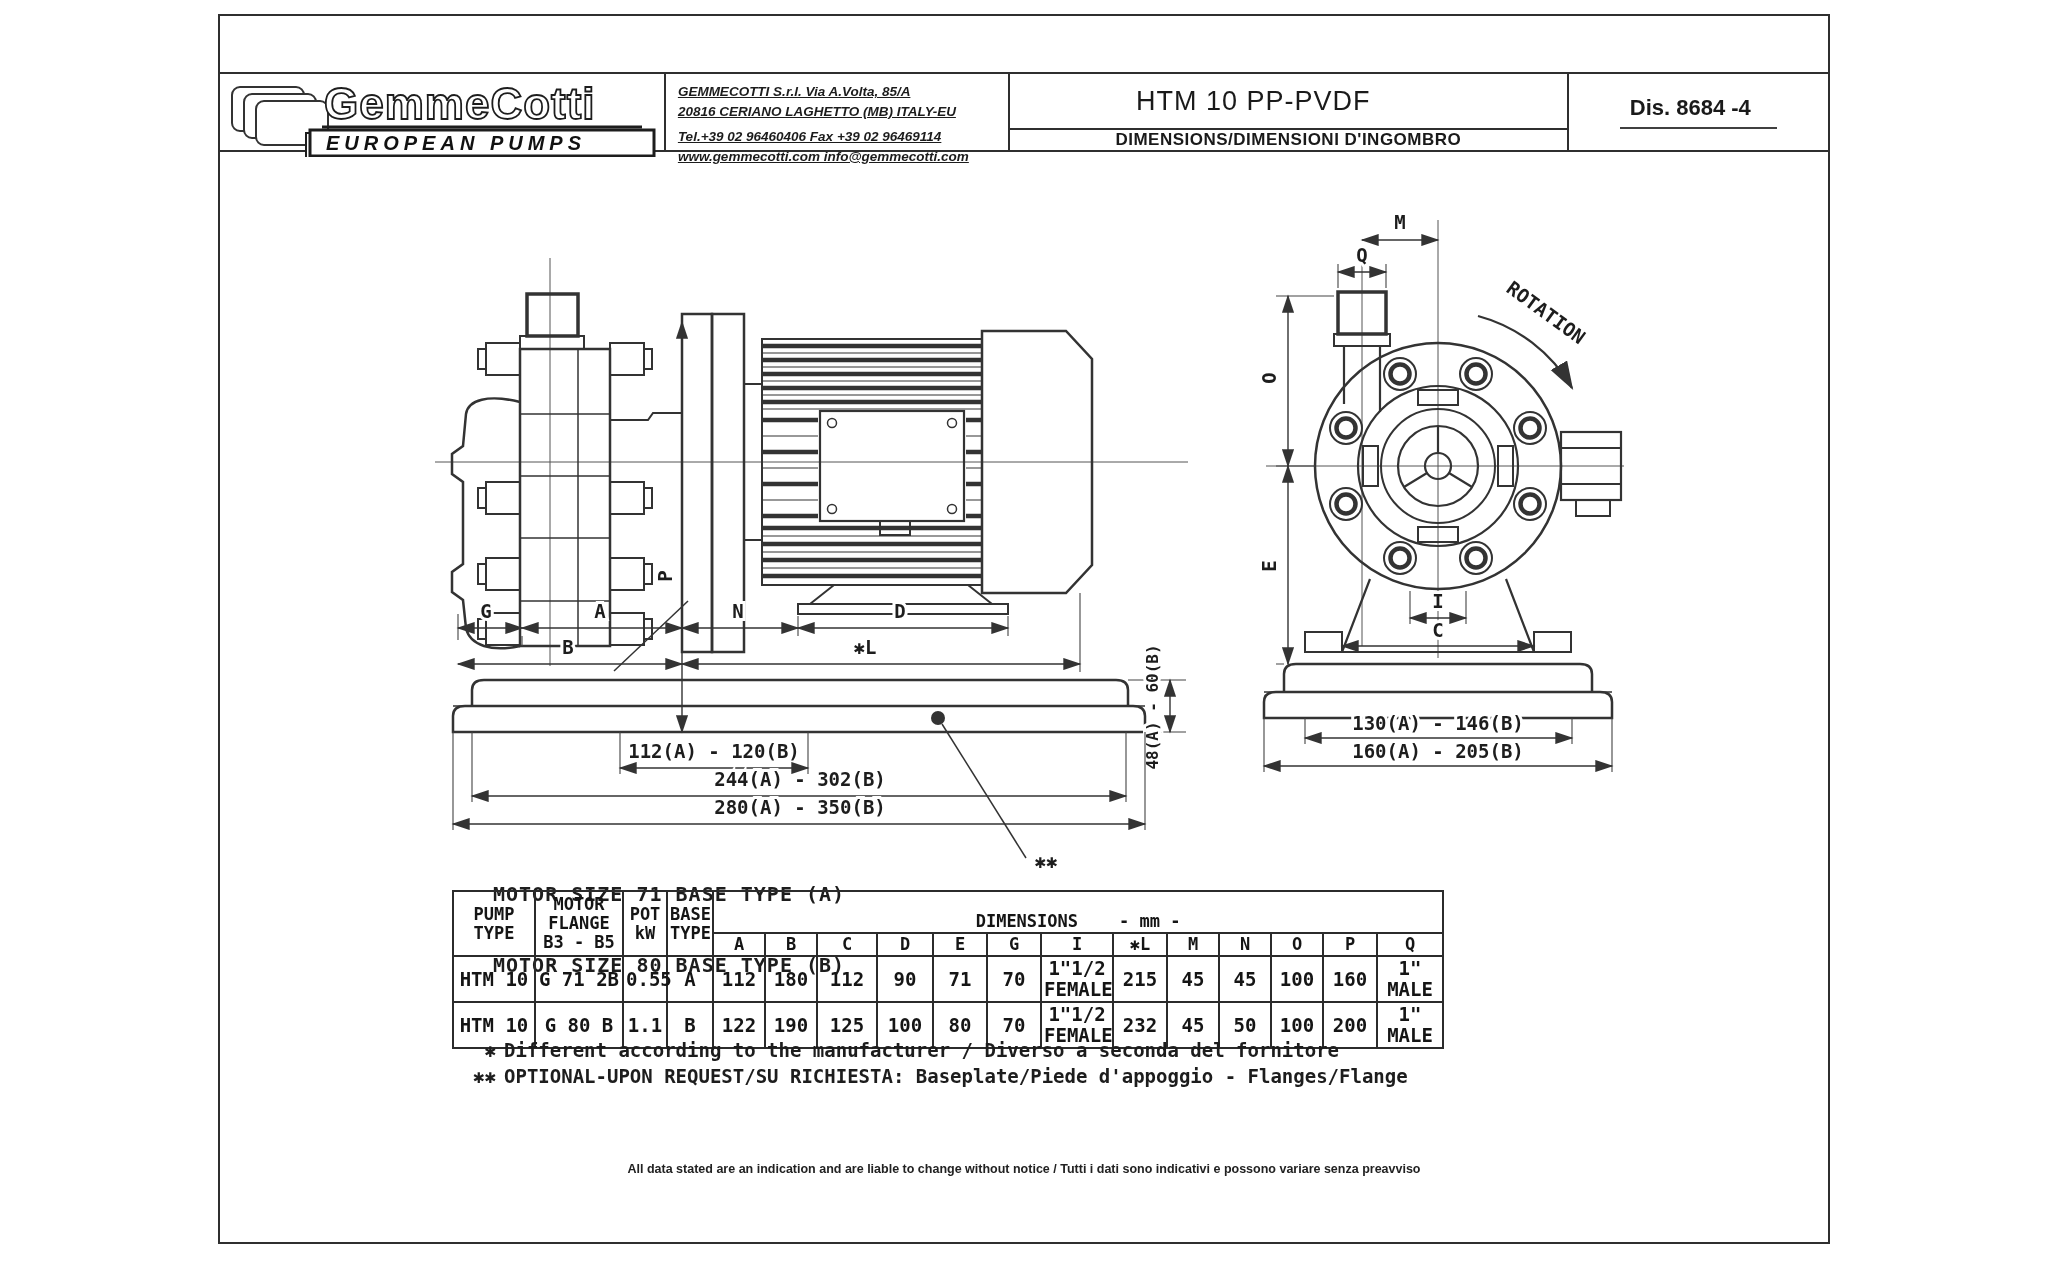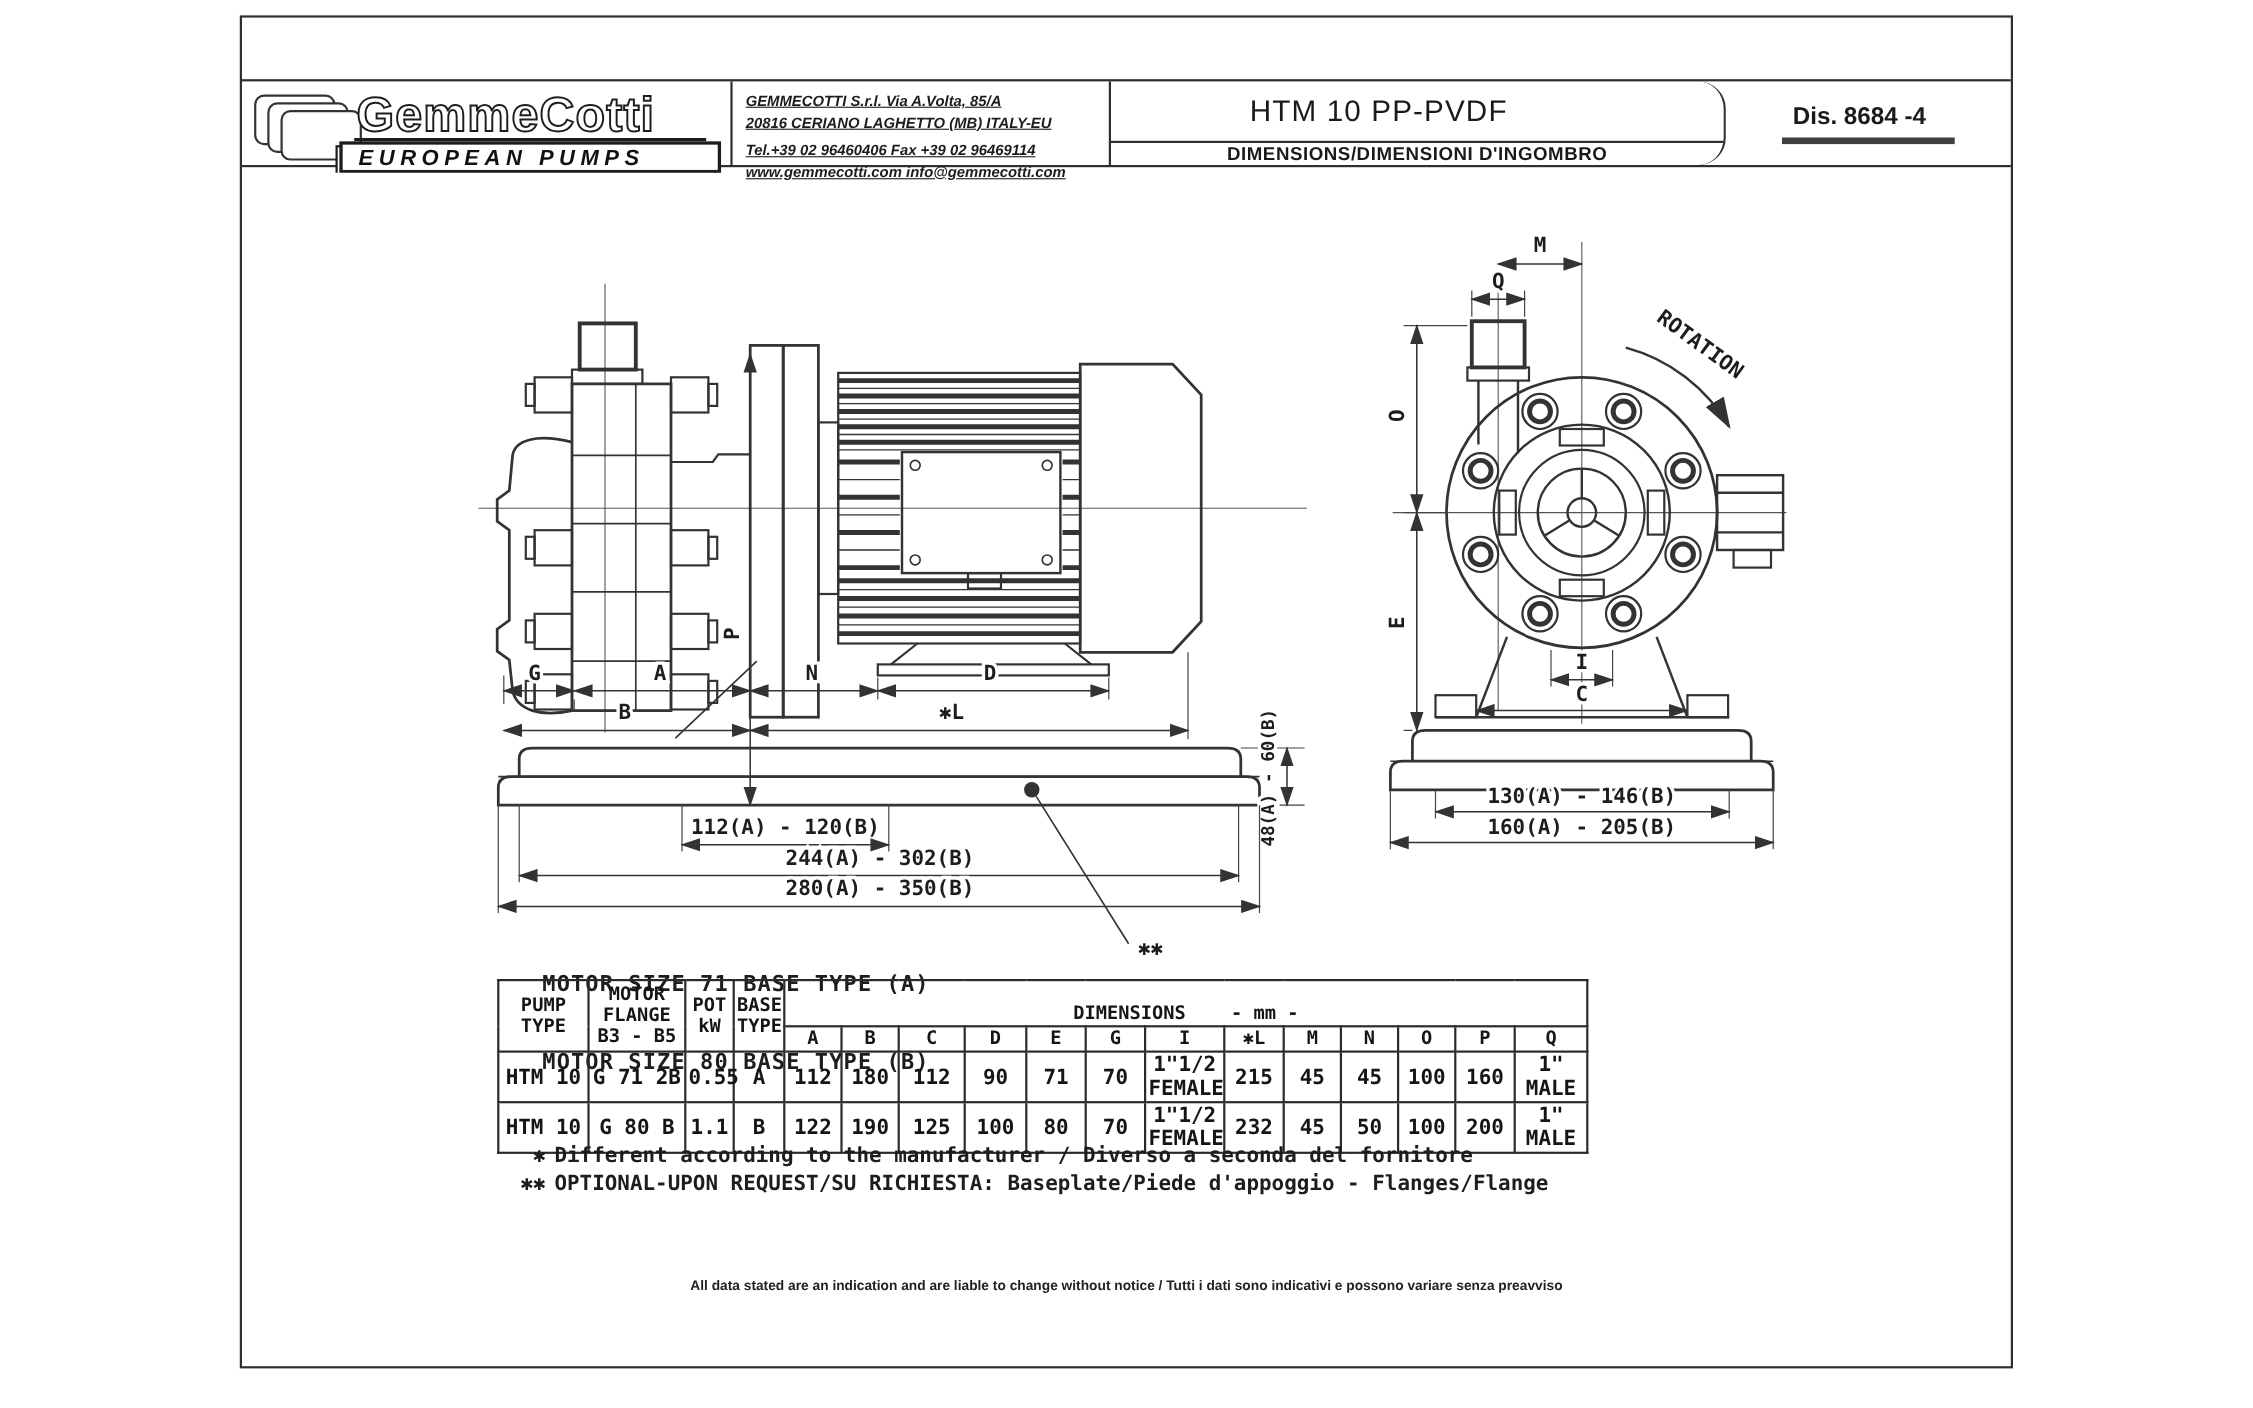--- a/index.html
+++ b/index.html
@@ -5,25 +5,25 @@
   html,body{margin:0;padding:0;background:#fff;width:2048px;height:1280px;overflow:hidden;}
   *{box-sizing:border-box;}
   .page{position:absolute;left:218px;top:14px;width:1612px;height:1230px;border:2px solid #2f2f2f;background:#fff;}
   
   .top-strip{position:absolute;left:0;top:0;width:100%;height:58px;border-bottom:2px solid #2f2f2f;}
   .header-band{position:absolute;left:0;top:58px;width:100%;height:78px;border-bottom:2px solid #2f2f2f;display:flex;}
   .hcell{height:100%;border-right:2px solid #2f2f2f;position:relative;}
   .hcell.logo{width:447px;display:flex;align-items:center;justify-content:center;}
   .hcell.company{width:345px;padding:8px 4px 4px 12px;font-family:"Liberation Sans",sans-serif;font-style:italic;font-weight:bold;font-size:13.5px;color:#1c1c1c;line-height:1.45;text-decoration:underline;}
   .hcell.company .grp{margin-bottom:6px;}
-  .hcell.titles{width:560px;display:flex;flex-direction:column;border-radius:25px;}
+  .hcell.titles{width:560px;display:flex;flex-direction:column;}
   .hcell.dis{width:260px;border-right:none;display:flex;align-items:center;justify-content:center;}
   .title-top{flex:0 0 56px;display:flex;align-items:center;justify-content:center;border-bottom:2px solid #2f2f2f;font-family:"Liberation Sans",sans-serif;font-size:27px;font-weight:500;letter-spacing:1px;color:#1a1a1a;padding-right:70px;}
   .title-bottom{flex:1;display:flex;align-items:center;justify-content:center;font-family:"Liberation Sans",sans-serif;font-size:17px;font-weight:bold;letter-spacing:.5px;color:#1a1a1a;}
-  .dis-text{font-family:"Liberation Sans",sans-serif;font-size:22px;font-weight:600;color:#1a1a1a;border-bottom:6px solid #404040;padding:0 26px 6px 10px;}
+  .dis-text{font-family:"Liberation Sans",sans-serif;font-size:22px;font-weight:600;color:#1a1a1a;border-bottom:2px solid #404040;padding:0 26px 6px 10px;}
   
   svg.draw{position:absolute;left:0;top:0;width:1608px;height:1226px;}
   .s{stroke:#333;fill:none;}
   .w1{stroke-width:1.2px;}.w15{stroke-width:1.5px;}.w2{stroke-width:2px;}.w22{stroke-width:2.2px;}.w25{stroke-width:2.5px;}.w35{stroke-width:3.5px;}.w45{stroke-width:4.5px;}
   .cl{stroke:#555;stroke-width:1px;}
   .dim{stroke:#333;stroke-width:1.4px;}
   .ext{stroke:#444;stroke-width:1.1px;}
   text.cad{font-family:"DejaVu Sans Mono","DejaVu Sans",monospace;font-size:19px;fill:#1d1d1d;stroke:#fff;stroke-width:6px;paint-order:stroke;font-weight:bold;}
   text.cad.small{font-size:16px;}
   

